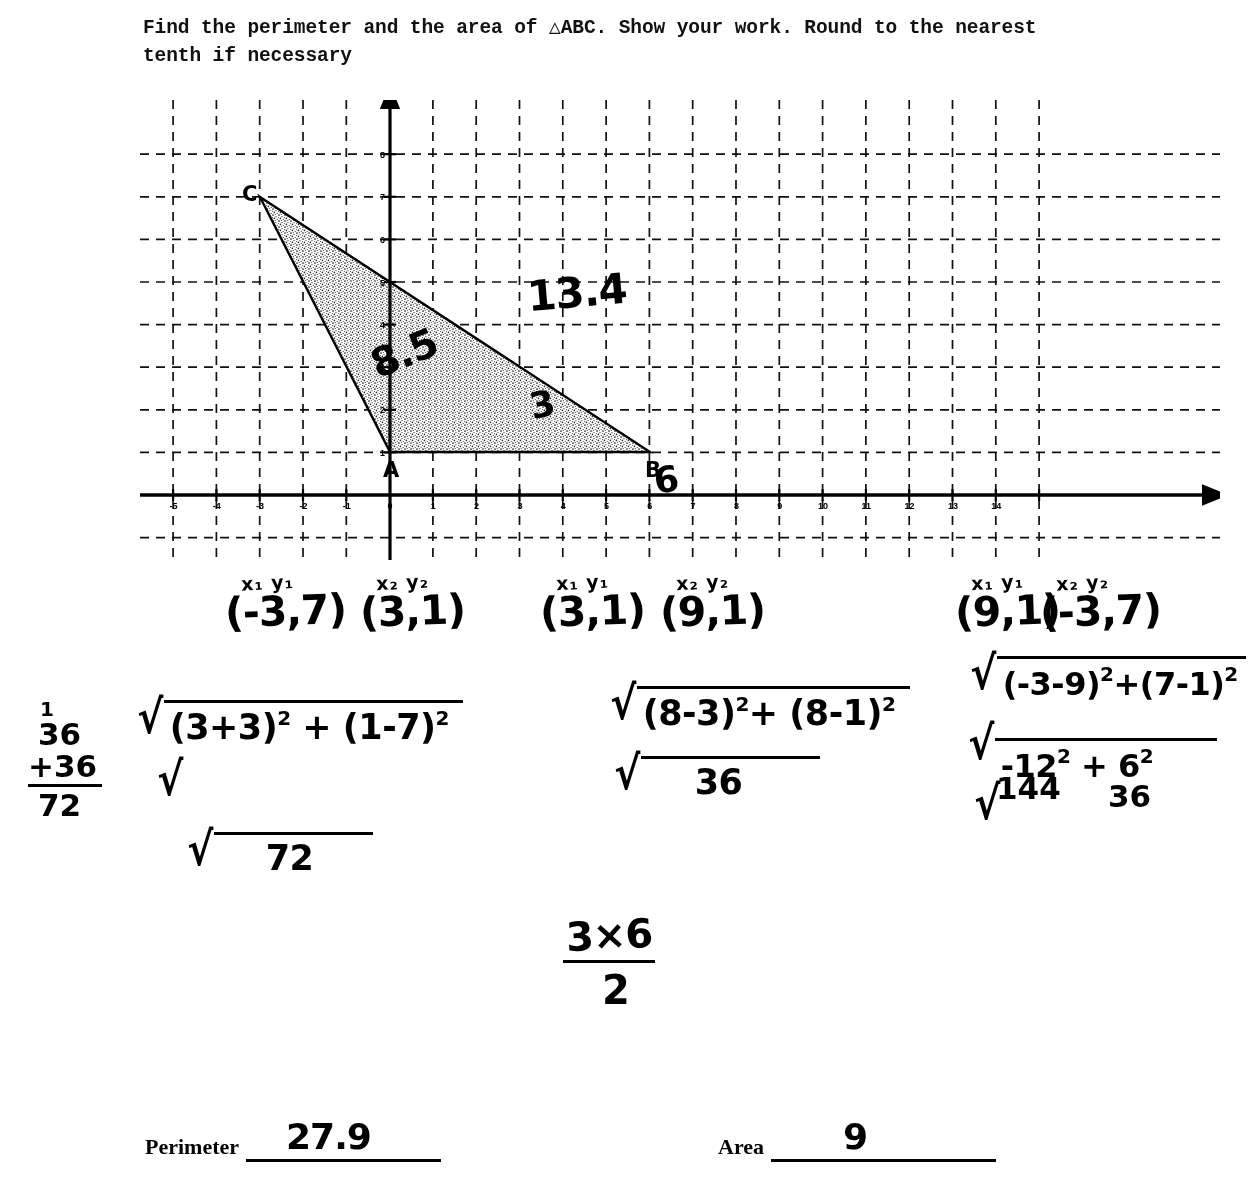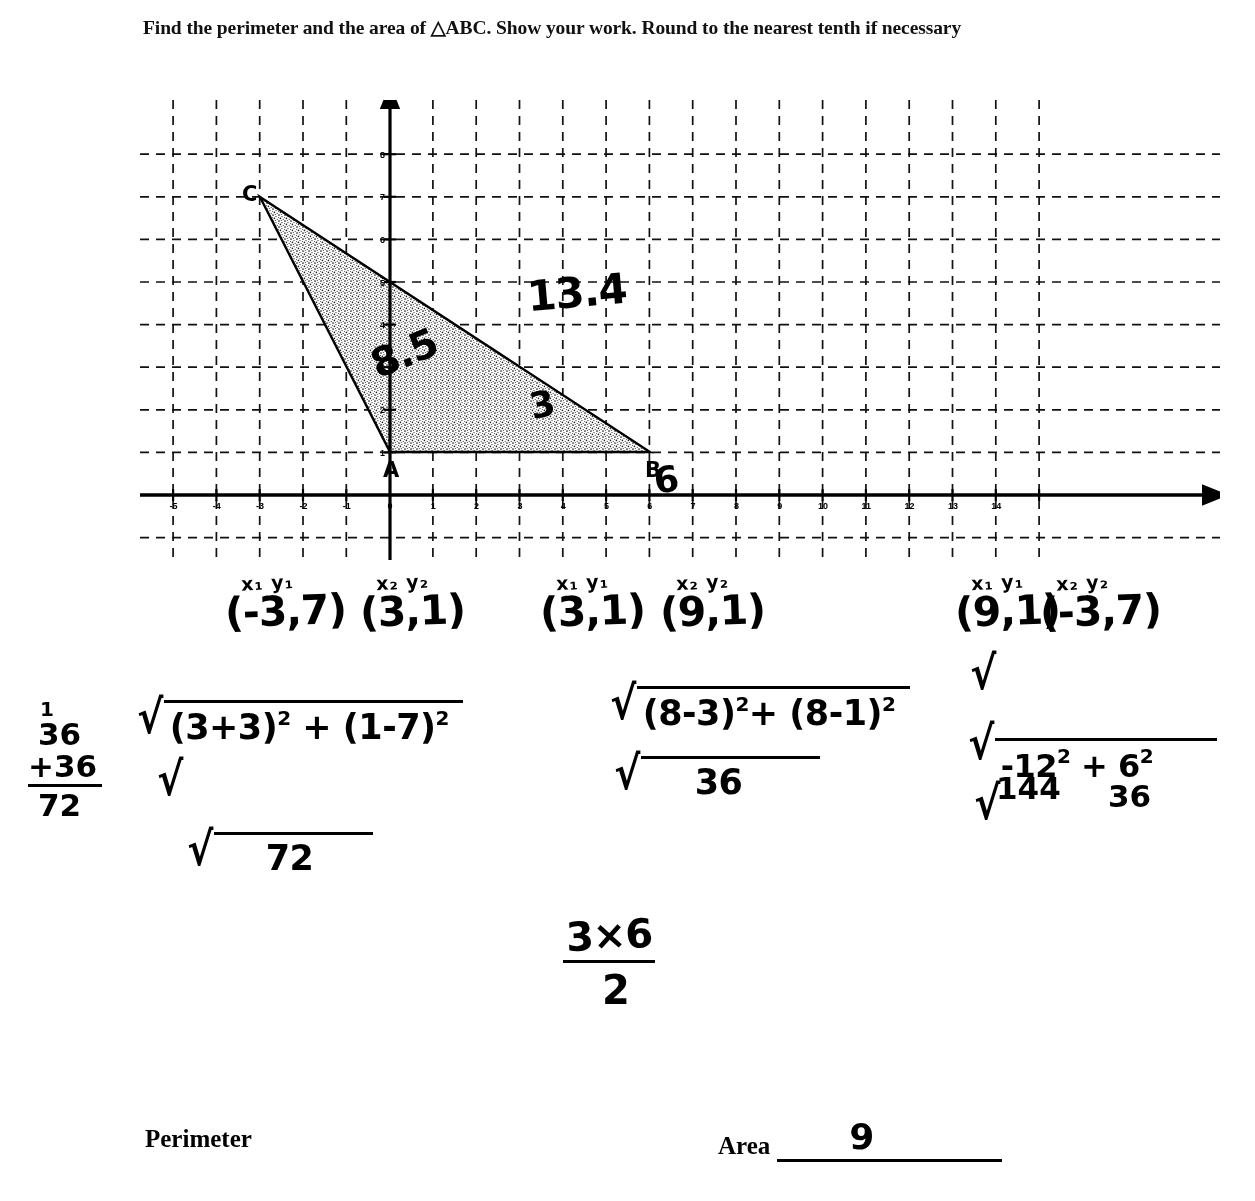--- a/index.html
+++ b/index.html
@@ -15,21 +15,21 @@
     color: #000000;
     overflow: hidden;
   }
 
   
   #prompt {
     position: absolute;
     left: 143px;
     top: 14px;
     width: 930px;
-    font-family: Liberation Serif, serif;
+    font-family: Liberation Mono, monospace;
     font-size: 19.5px;
     font-weight: bold;
     line-height: 1.45;
     letter-spacing: -0.1px;
     color: #111;
   }
 
   
   #graph-wrap {
     position: absolute;
@@ -194,21 +194,21 @@
 
   
   .answer-block {
     position: absolute;
     display: flex;
     align-items: flex-end;
   }
   .answer-block .lbl {
     font-family: "Liberation Serif", serif;
     font-weight: bold;
-    font-size: 25px;
+    font-size: 22px;
     padding-bottom: 2px;
   }
   .answer-block .blank {
     position: relative;
     border-bottom: 3px solid #000;
     margin-left: 7px;
   }
   .answer-block .val {
     position: absolute;
     bottom: 2px;
@@ -418,20 +418,21 @@
   <span class="body"><span>(8-3)</span><sup>2</sup><span>+ </span><span>(8-1)</span><sup>2</sup></span>
 </div>
 
 <div class="radical" style="left:612px; top:756px;">
   <span class="sign">√</span>
   <span class="body" style="padding-left:54px; padding-right:78px;">36</span>
 </div>
 
 <div class="radical" style="left:968px; top:656px;">
   <span class="sign">√</span>
+  <span class="body" style="font-size:32px; padding-right:8px;"><span>(-3-9)</span><sup>2</sup><span>+</span><span>(7-1)</span><sup>2</sup></span>
 </div>
 
 <div class="radical" style="left:966px; top:726px;">
   <span class="sign">√</span>
   <span class="body" style="font-size:32px; padding-right:64px;margin-top:12px;"><span>-12</span><sup>2</sup><span> + </span><span>6</span><sup>2</sup></span>
 </div>
 
 <div class="subnum" style="left:996px; top:770px;">144</div>
 <div class="subnum" style="left:1108px; top:778px;">36</div>
 
@@ -440,20 +441,23 @@
 </div>
 
 <div id="area-frac">
   <span class="num">3×6</span>
   <div class="bar"></div>
   <span class="den">2</span>
 </div>
 
 <div class="answer-block" style="left:145px; top:1125px;">
   <span class="lbl">Perimeter</span>
+  <span class="blank" style="width:195px; height:34px;">
+    <span class="val" style="left:40px;">27.9</span>
+  </span>
 </div>
 
 <div class="answer-block" style="left:718px; top:1125px;">
   <span class="lbl">Area</span>
   <span class="blank" style="width:225px; height:34px;">
     <span class="val" style="left:72px;">9</span>
   </span>
 </div>
 
 </body></html>

